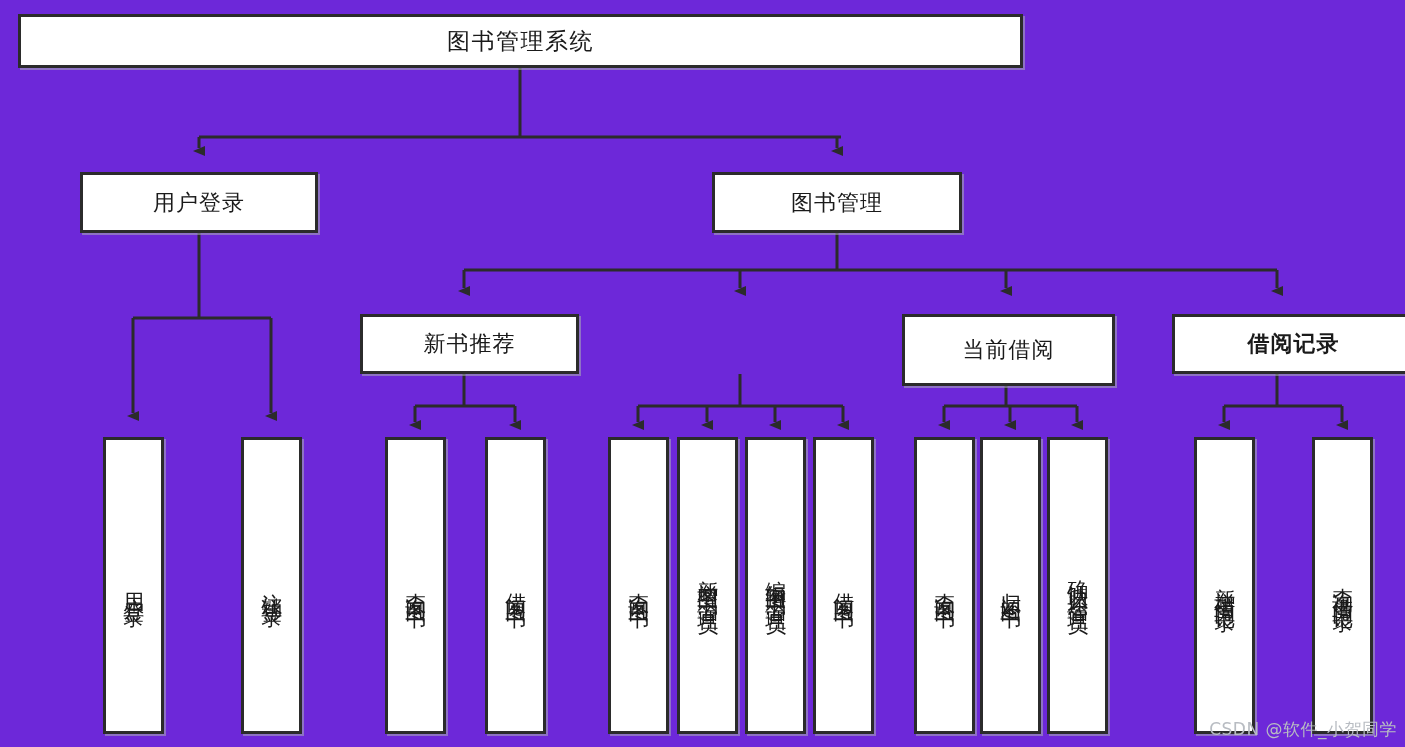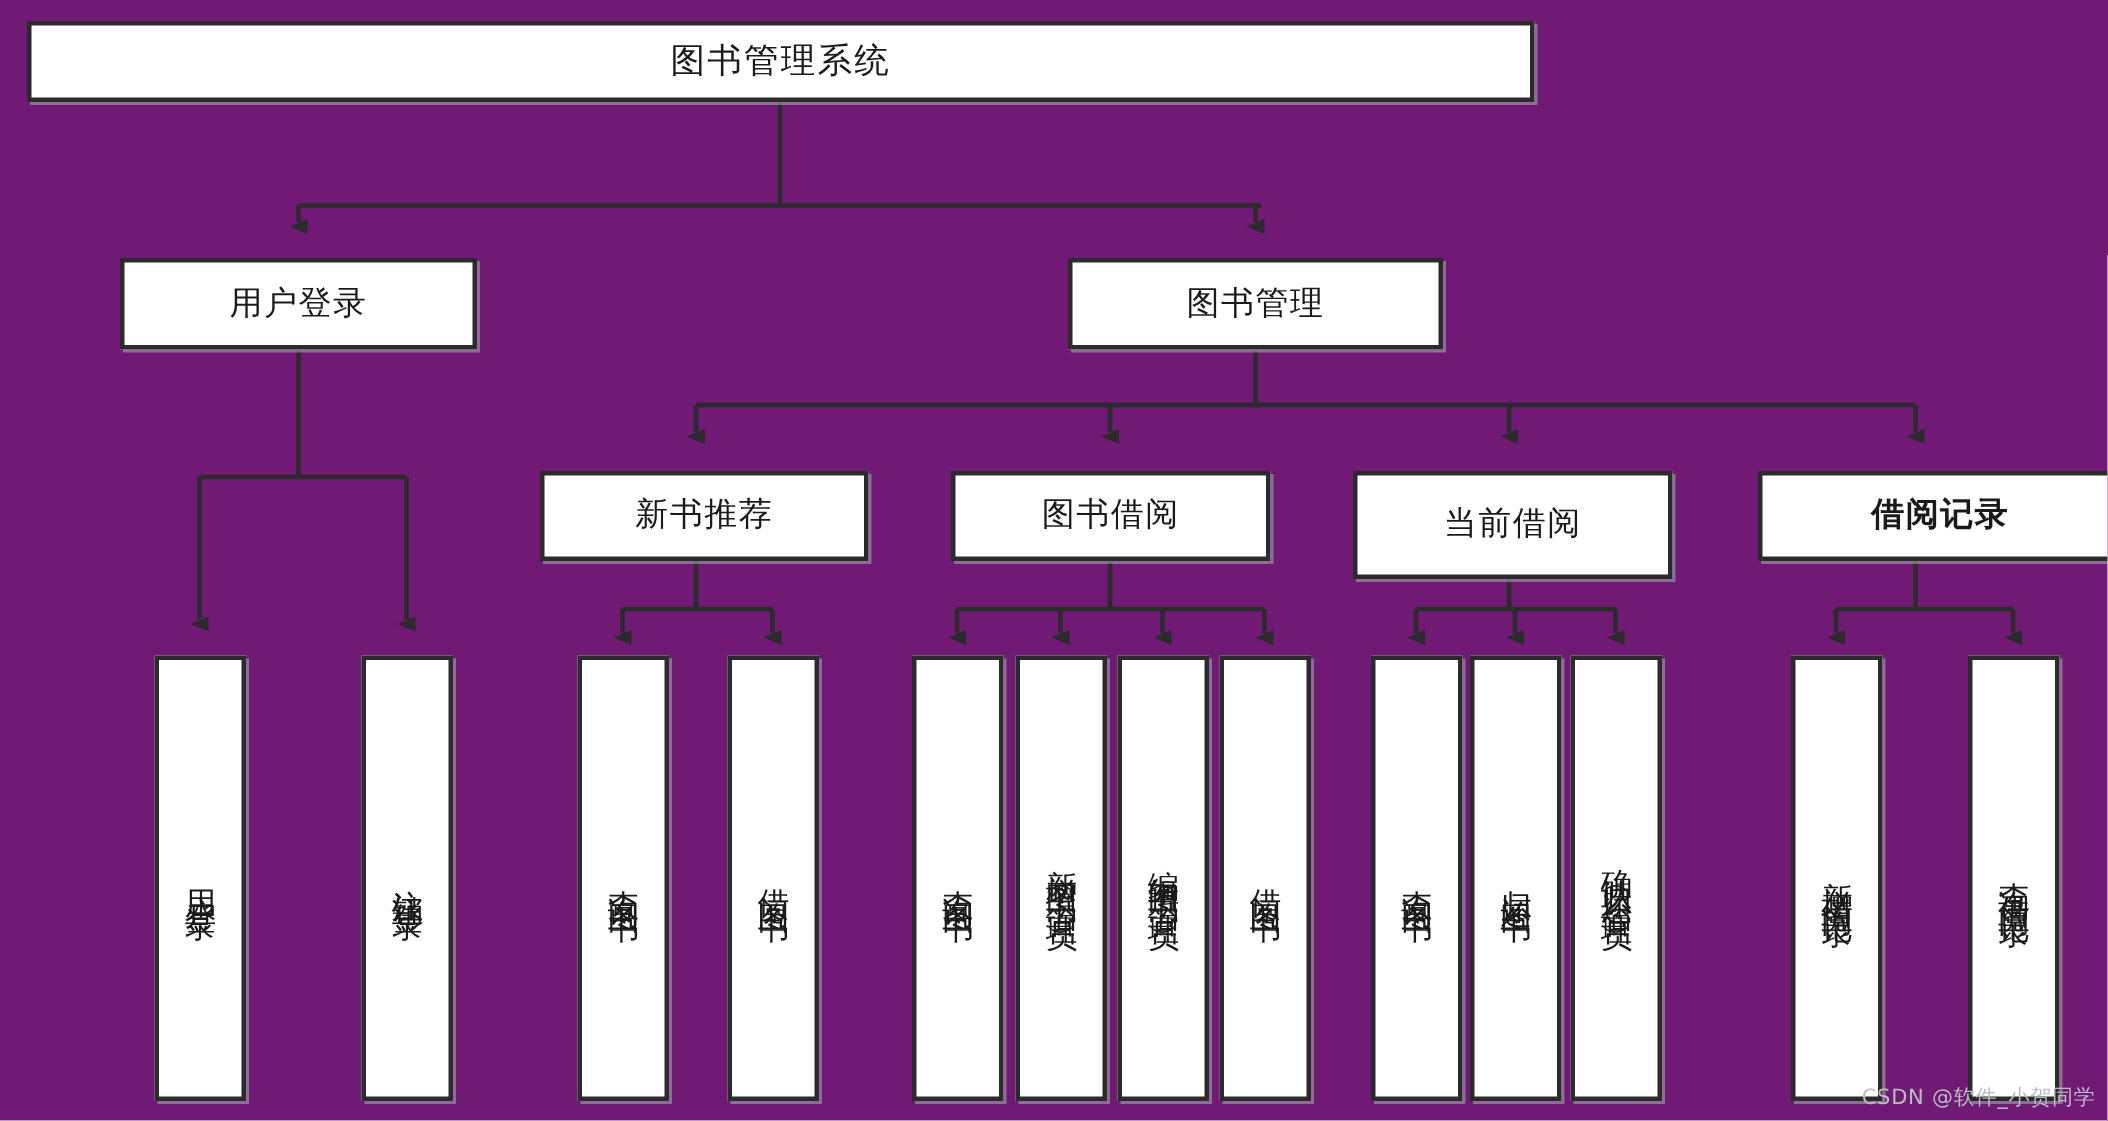--- a/index.html
+++ b/index.html
@@ -8,21 +8,21 @@
     padding: 0;
     background: #ffffff;
   }
   body {
     font-family: "DejaVu Sans", "Liberation Sans", sans-serif;
   }
   #canvas {
     position: relative;
     width: 1405px;
     height: 747px;
-    background: #701a75;
+    background: #6d28d9;
     overflow: hidden;
   }
   svg.wires {
     position: absolute;
     left: 0;
     top: 0;
     width: 1405px;
     height: 747px;
     pointer-events: none;
   }
@@ -63,21 +63,21 @@
     text-orientation: upright;
     font-size: 21px;
     line-height: 1.06;
     letter-spacing: 5px;
     white-space: nowrap;
   }
   .watermark {
     position: absolute;
     right: 8px;
     bottom: 6px;
-    font-size: 14px;
+    font-size: 17px;
     color: #b8bcc2;
     letter-spacing: 0.5px;
     white-space: nowrap;
     font-family: "DejaVu Sans", "Liberation Sans", sans-serif;
   }
 </style>
 </head>
 <body>
 
 <div id="canvas">
@@ -139,23 +139,20 @@
   <div class="node h" style="left:80px; top:172px; width:238px; height:61px;">
     <span class="label">用户登录</span>
   </div>
   <div class="node h" style="left:360px; top:314px; width:219px; height:60px;">
     <span class="label">新书推荐</span>
   </div>
 
   <div class="node h" style="left:712px; top:172px; width:250px; height:61px;">
     <span class="label">图书管理</span>
   </div>
-  <div class="node h" style="left:634px; top:314px; width:213px; height:60px;">
-    <span class="label">图书借阅</span>
-  </div>
   <div class="node h" style="left:902px; top:314px; width:213px; height:72px;">
     <span class="label">当前借阅</span>
   </div>
   <div class="node h" style="left:1172px; top:314px; width:243px; height:60px;font-weight:bold;">
     <span class="label">借阅记录</span>
   </div>
 
   <div class="node v" style="left:103px; top:437px; width:61px; height:297px;">
     <span class="label">用户登录</span>
   </div>

